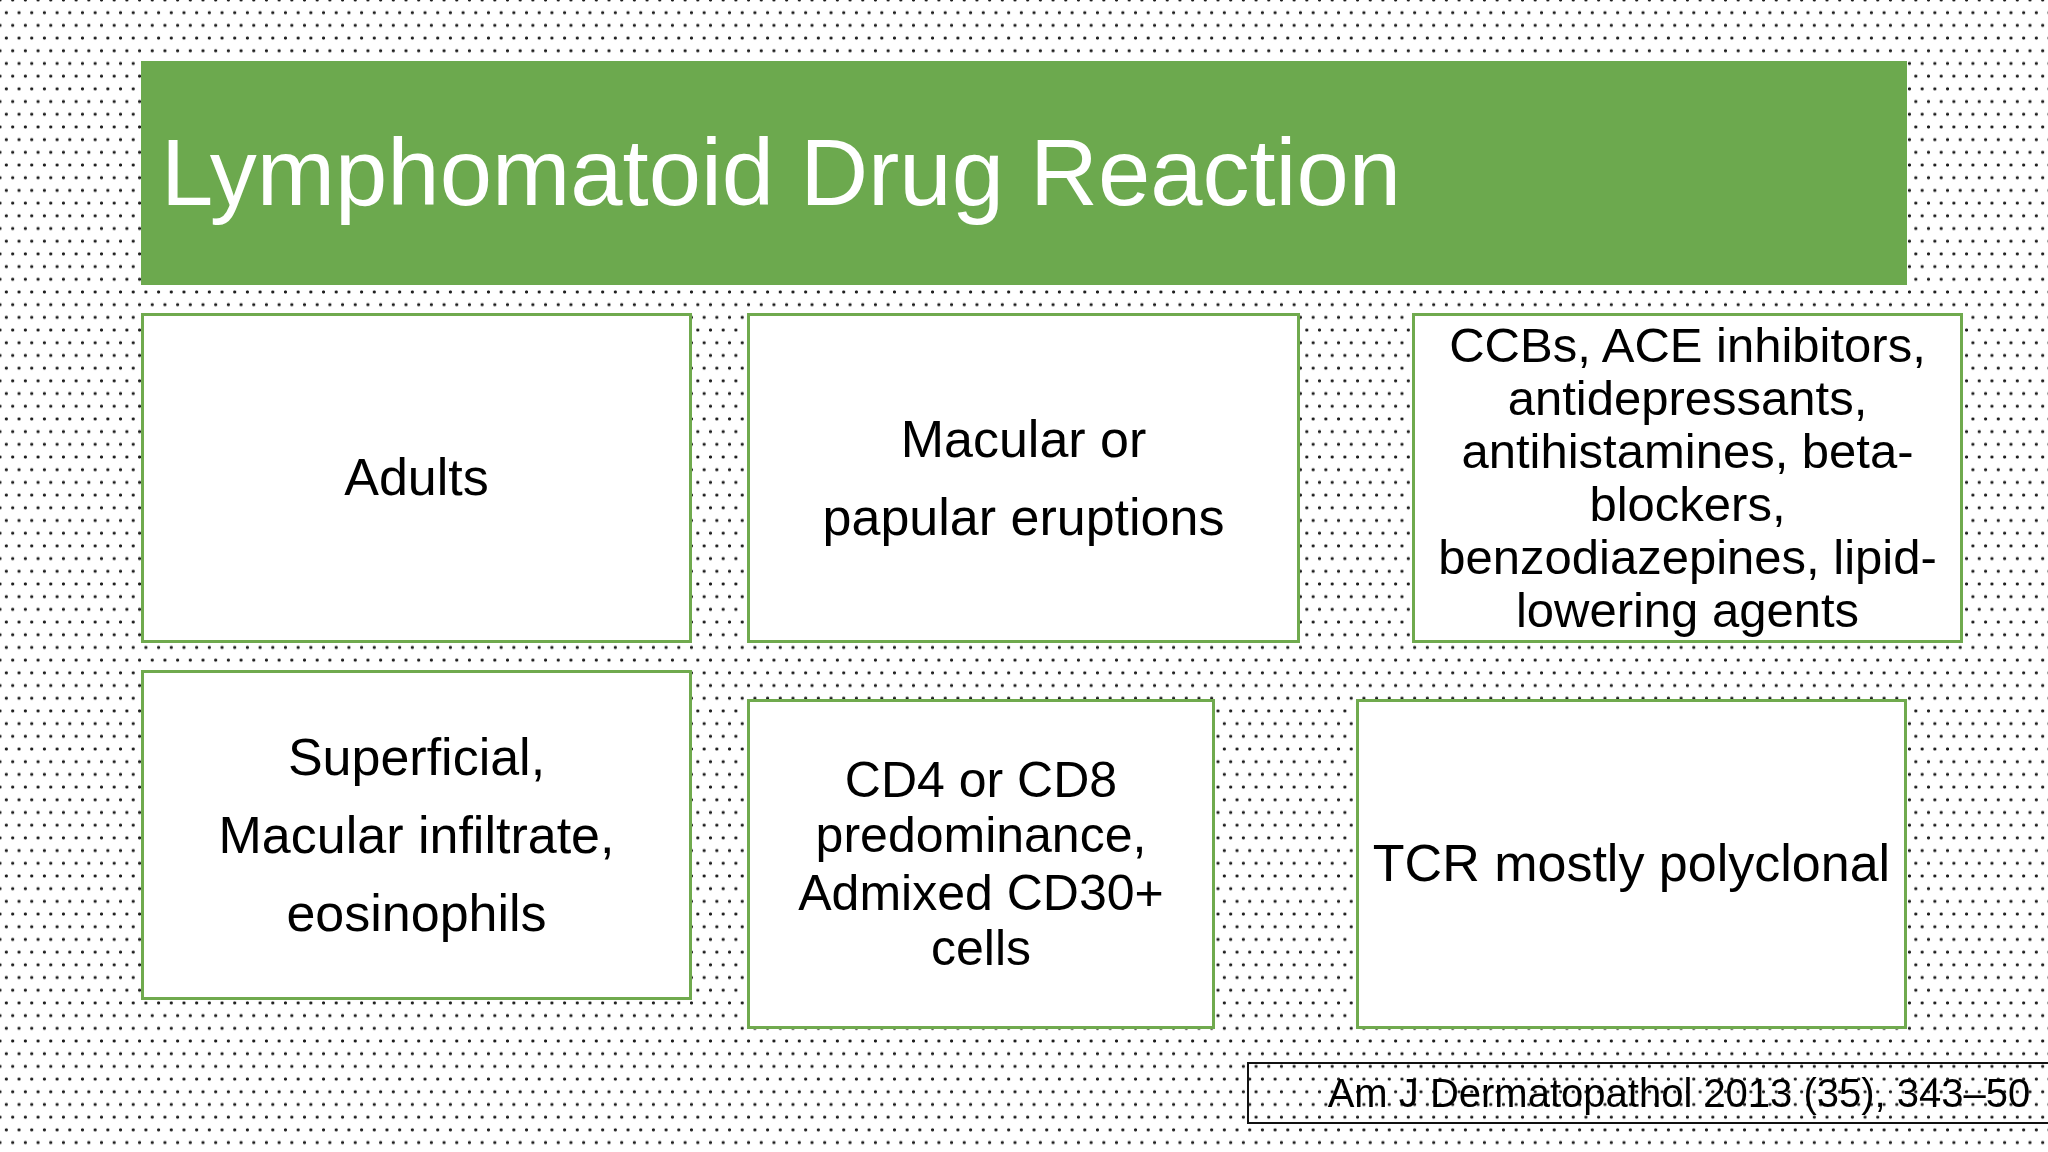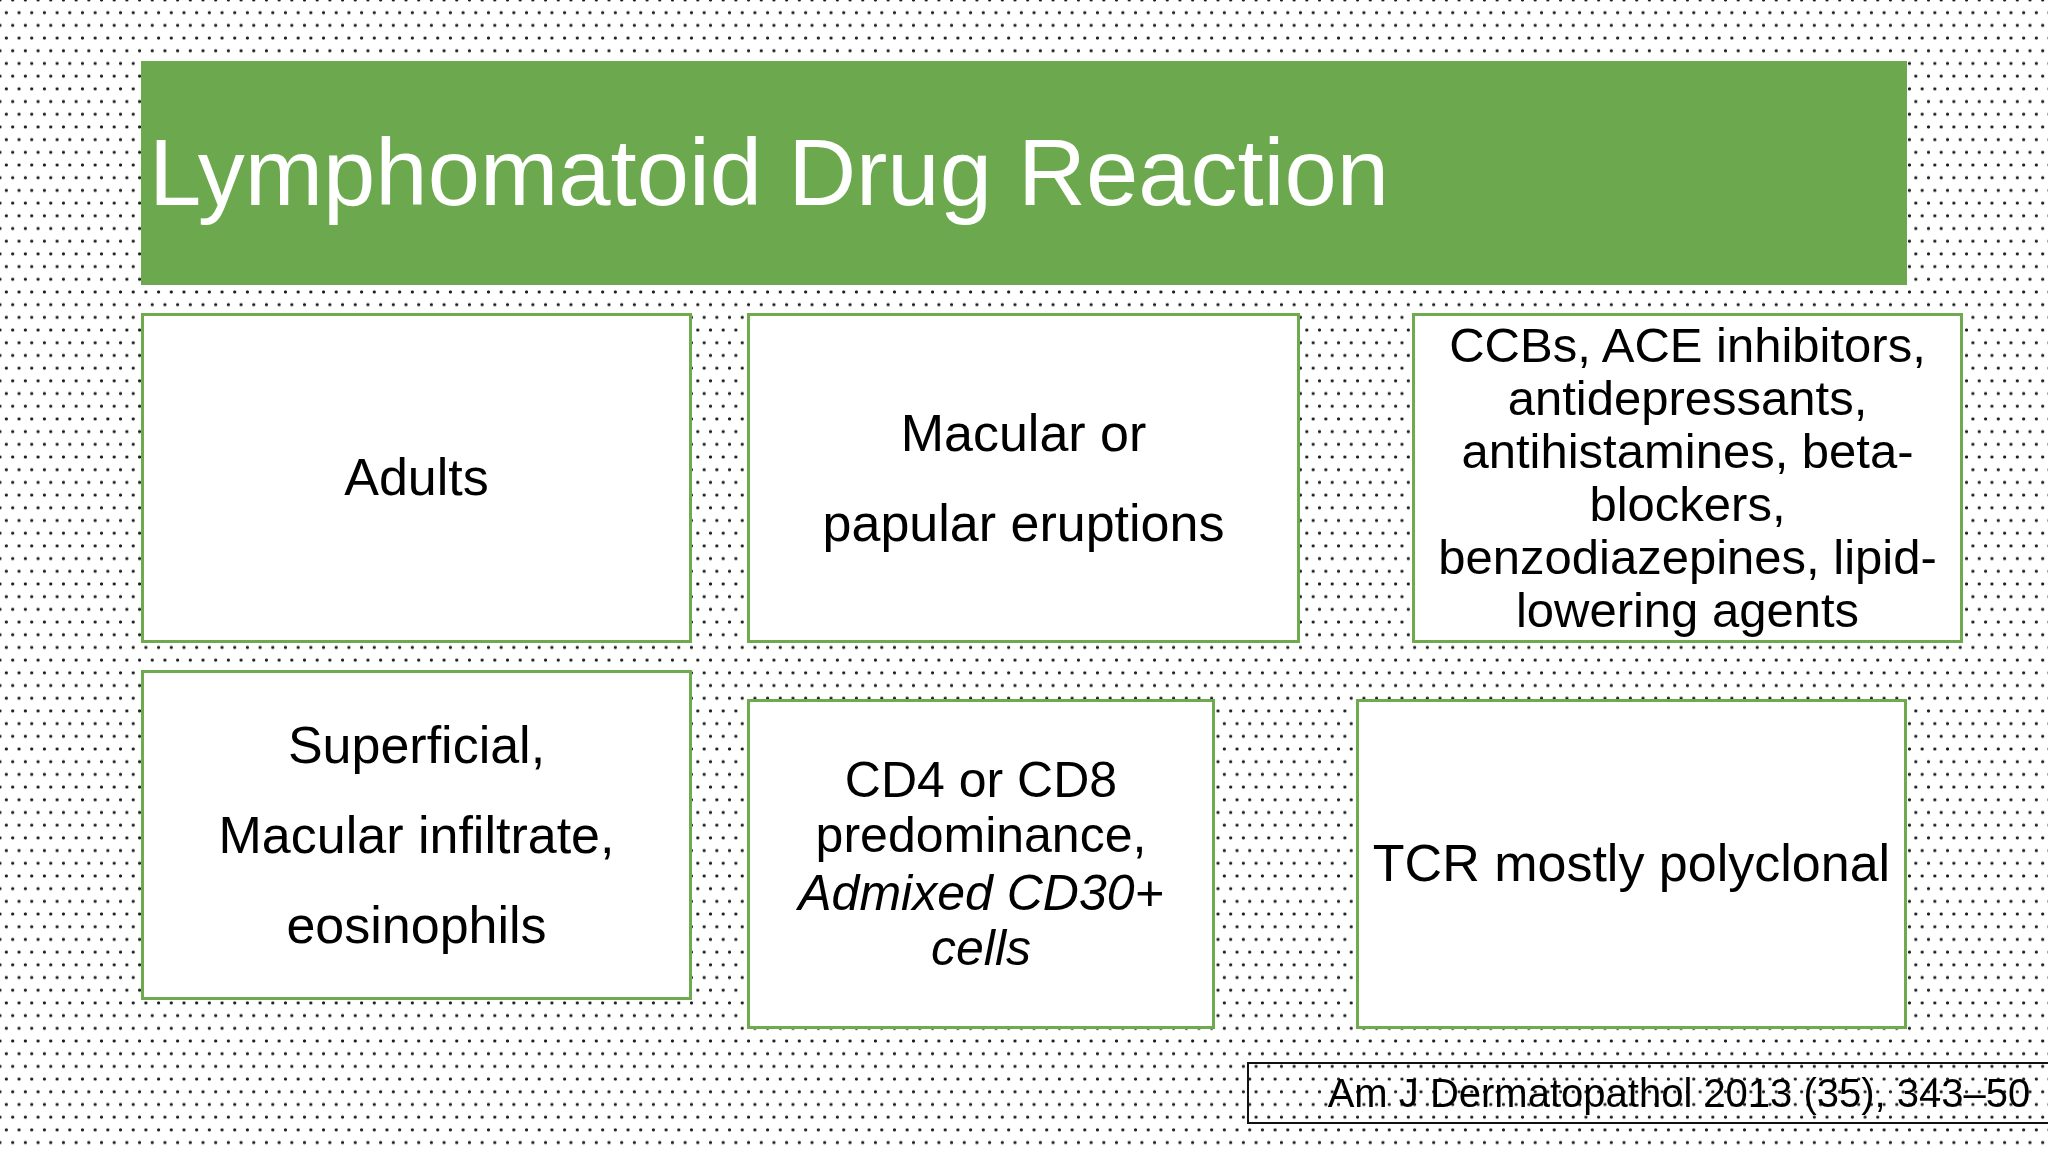--- a/index.html
+++ b/index.html
@@ -23,21 +23,21 @@
   }
 
   .banner {
     position: absolute;
     left: 141px; top: 61px;
     width: 1766px; height: 224px;
     background: #6CA94E;
     display: flex;
     align-items: center;
     box-sizing: border-box;
-    padding-left: 8px;
+    padding-left: 20px;
   }
   .banner h1 {
     margin: 0;
     font-size: 94px;
     font-weight: 400;
     letter-spacing: 0;
     color: #ffffff;
     line-height: 1;
     white-space: nowrap;
   }
@@ -63,24 +63,24 @@
 
   .b1 { left: 141px;  top: 313px; }
   .b2 { left: 747px;  top: 313px; width: 553px; }
   .b3 { left: 1412px; top: 313px; }
   .b4 { left: 141px;  top: 670px; }
   .b5 { left: 747px;  top: 699px; width: 468px; }
   .b6 { left: 1356px; top: 699px; }
 
   .b1 p, .b6 p { font-size: 52px; line-height: 1.15; }
   .b2 p, .b4 p { font-size: 52px; line-height: 1.08; }
-  .b2 p + p, .b4 p + p { margin-top: 34px; }
+  .b2 p + p, .b4 p + p { margin-top: 22px; }
   .b3 p { font-size: 49px; line-height: 1.08; padding: 0 4px; }
   .b5 p { font-size: 50px; line-height: 1.10; }
-  .b5 p + p { margin-top: 3px; font-style: italic; }
+  .b5 p + p { margin-top: 3px; }
 
   .citation {
     position: absolute;
     left: 1247px; top: 1062px;
     width: 864px; height: 62px;
     box-sizing: border-box;
     border: 2px solid #111111;
     background: transparent;
     display: flex;
     align-items: center;

